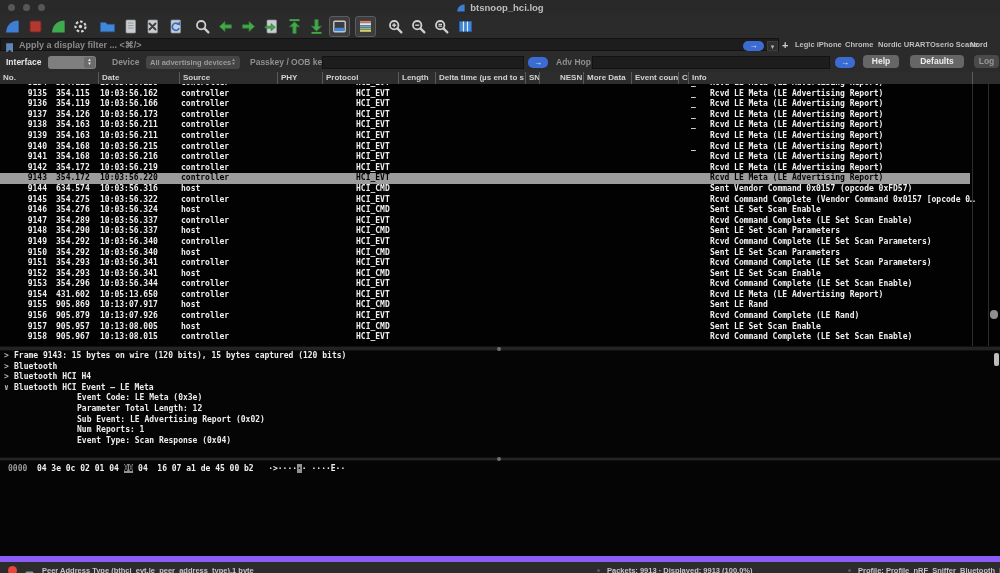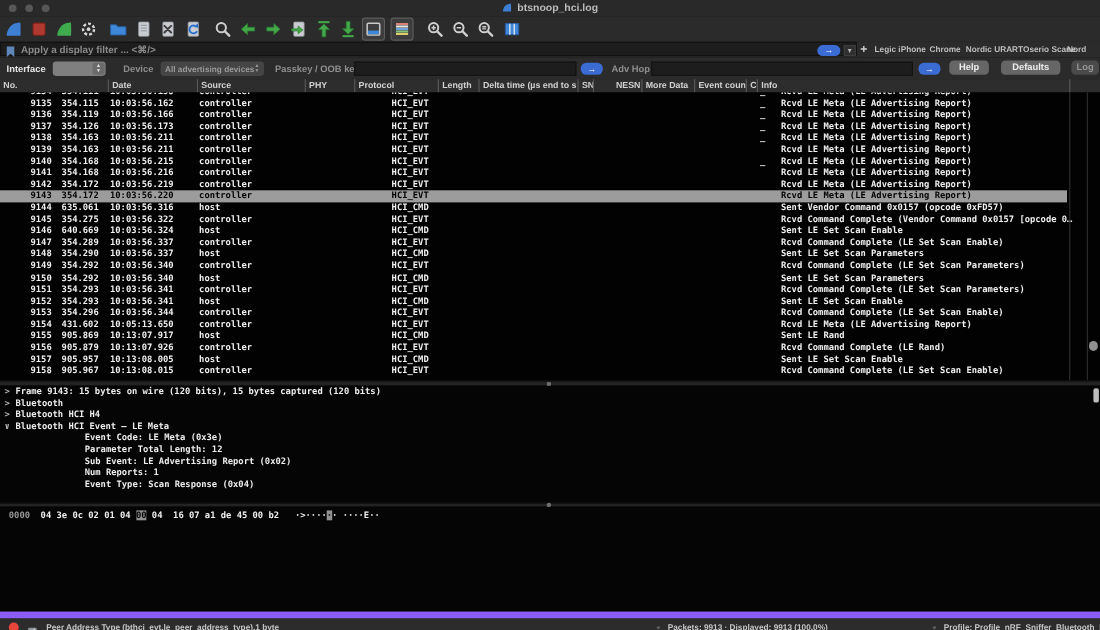--- a/index.html
+++ b/index.html
@@ -287,23 +287,23 @@
       <div class="prow"><span class="pc no">9134</span><span class="pc time">354.111</span><span class="pc date">10:03:56.158</span><span class="pc src">controller</span><span class="pc proto">HCI_EVT</span><span class="pc mark">_</span><span class="pc info">Rcvd LE Meta (LE Advertising Report)</span></div>
       <div class="prow"><span class="pc no">9135</span><span class="pc time">354.115</span><span class="pc date">10:03:56.162</span><span class="pc src">controller</span><span class="pc proto">HCI_EVT</span><span class="pc mark">_</span><span class="pc info">Rcvd LE Meta (LE Advertising Report)</span></div>
       <div class="prow"><span class="pc no">9136</span><span class="pc time">354.119</span><span class="pc date">10:03:56.166</span><span class="pc src">controller</span><span class="pc proto">HCI_EVT</span><span class="pc mark">_</span><span class="pc info">Rcvd LE Meta (LE Advertising Report)</span></div>
       <div class="prow"><span class="pc no">9137</span><span class="pc time">354.126</span><span class="pc date">10:03:56.173</span><span class="pc src">controller</span><span class="pc proto">HCI_EVT</span><span class="pc mark">_</span><span class="pc info">Rcvd LE Meta (LE Advertising Report)</span></div>
       <div class="prow"><span class="pc no">9138</span><span class="pc time">354.163</span><span class="pc date">10:03:56.211</span><span class="pc src">controller</span><span class="pc proto">HCI_EVT</span><span class="pc mark">_</span><span class="pc info">Rcvd LE Meta (LE Advertising Report)</span></div>
       <div class="prow"><span class="pc no">9139</span><span class="pc time">354.163</span><span class="pc date">10:03:56.211</span><span class="pc src">controller</span><span class="pc proto">HCI_EVT</span><span class="pc info">Rcvd LE Meta (LE Advertising Report)</span></div>
       <div class="prow"><span class="pc no">9140</span><span class="pc time">354.168</span><span class="pc date">10:03:56.215</span><span class="pc src">controller</span><span class="pc proto">HCI_EVT</span><span class="pc mark">_</span><span class="pc info">Rcvd LE Meta (LE Advertising Report)</span></div>
       <div class="prow"><span class="pc no">9141</span><span class="pc time">354.168</span><span class="pc date">10:03:56.216</span><span class="pc src">controller</span><span class="pc proto">HCI_EVT</span><span class="pc info">Rcvd LE Meta (LE Advertising Report)</span></div>
       <div class="prow"><span class="pc no">9142</span><span class="pc time">354.172</span><span class="pc date">10:03:56.219</span><span class="pc src">controller</span><span class="pc proto">HCI_EVT</span><span class="pc info">Rcvd LE Meta (LE Advertising Report)</span></div>
       <div class="prow sel"><span class="pc no">9143</span><span class="pc time">354.172</span><span class="pc date">10:03:56.220</span><span class="pc src">controller</span><span class="pc proto">HCI_EVT</span><span class="pc info">Rcvd LE Meta (LE Advertising Report)</span></div>
-      <div class="prow"><span class="pc no">9144</span><span class="pc time">635.061</span><span class="pc date">10:03:56.316</span><span class="pc src">host</span><span class="pc proto">HCI_CMD</span><span class="pc info">Sent Vendor Command 0x0157 (opcode 0xFD57)</span></div>
+      <div class="prow"><span class="pc no">9144</span><span class="pc time">634.574</span><span class="pc date">10:03:56.316</span><span class="pc src">host</span><span class="pc proto">HCI_CMD</span><span class="pc info">Sent Vendor Command 0x0157 (opcode 0xFD57)</span></div>
       <div class="prow"><span class="pc no">9145</span><span class="pc time">354.275</span><span class="pc date">10:03:56.322</span><span class="pc src">controller</span><span class="pc proto">HCI_EVT</span><span class="pc info">Rcvd Command Complete (Vendor Command 0x0157 [opcode 0…</span></div>
-      <div class="prow"><span class="pc no">9146</span><span class="pc time">640.669</span><span class="pc date">10:03:56.324</span><span class="pc src">host</span><span class="pc proto">HCI_CMD</span><span class="pc info">Sent LE Set Scan Enable</span></div>
+      <div class="prow"><span class="pc no">9146</span><span class="pc time">354.276</span><span class="pc date">10:03:56.324</span><span class="pc src">host</span><span class="pc proto">HCI_CMD</span><span class="pc info">Sent LE Set Scan Enable</span></div>
       <div class="prow"><span class="pc no">9147</span><span class="pc time">354.289</span><span class="pc date">10:03:56.337</span><span class="pc src">controller</span><span class="pc proto">HCI_EVT</span><span class="pc info">Rcvd Command Complete (LE Set Scan Enable)</span></div>
       <div class="prow"><span class="pc no">9148</span><span class="pc time">354.290</span><span class="pc date">10:03:56.337</span><span class="pc src">host</span><span class="pc proto">HCI_CMD</span><span class="pc info">Sent LE Set Scan Parameters</span></div>
       <div class="prow"><span class="pc no">9149</span><span class="pc time">354.292</span><span class="pc date">10:03:56.340</span><span class="pc src">controller</span><span class="pc proto">HCI_EVT</span><span class="pc info">Rcvd Command Complete (LE Set Scan Parameters)</span></div>
       <div class="prow"><span class="pc no">9150</span><span class="pc time">354.292</span><span class="pc date">10:03:56.340</span><span class="pc src">host</span><span class="pc proto">HCI_CMD</span><span class="pc info">Sent LE Set Scan Parameters</span></div>
       <div class="prow"><span class="pc no">9151</span><span class="pc time">354.293</span><span class="pc date">10:03:56.341</span><span class="pc src">controller</span><span class="pc proto">HCI_EVT</span><span class="pc info">Rcvd Command Complete (LE Set Scan Parameters)</span></div>
       <div class="prow"><span class="pc no">9152</span><span class="pc time">354.293</span><span class="pc date">10:03:56.341</span><span class="pc src">host</span><span class="pc proto">HCI_CMD</span><span class="pc info">Sent LE Set Scan Enable</span></div>
       <div class="prow"><span class="pc no">9153</span><span class="pc time">354.296</span><span class="pc date">10:03:56.344</span><span class="pc src">controller</span><span class="pc proto">HCI_EVT</span><span class="pc info">Rcvd Command Complete (LE Set Scan Enable)</span></div>
       <div class="prow"><span class="pc no">9154</span><span class="pc time">431.602</span><span class="pc date">10:05:13.650</span><span class="pc src">controller</span><span class="pc proto">HCI_EVT</span><span class="pc info">Rcvd LE Meta (LE Advertising Report)</span></div>
       <div class="prow"><span class="pc no">9155</span><span class="pc time">905.869</span><span class="pc date">10:13:07.917</span><span class="pc src">host</span><span class="pc proto">HCI_CMD</span><span class="pc info">Sent LE Rand</span></div>
       <div class="prow"><span class="pc no">9156</span><span class="pc time">905.879</span><span class="pc date">10:13:07.926</span><span class="pc src">controller</span><span class="pc proto">HCI_EVT</span><span class="pc info">Rcvd Command Complete (LE Rand)</span></div>

